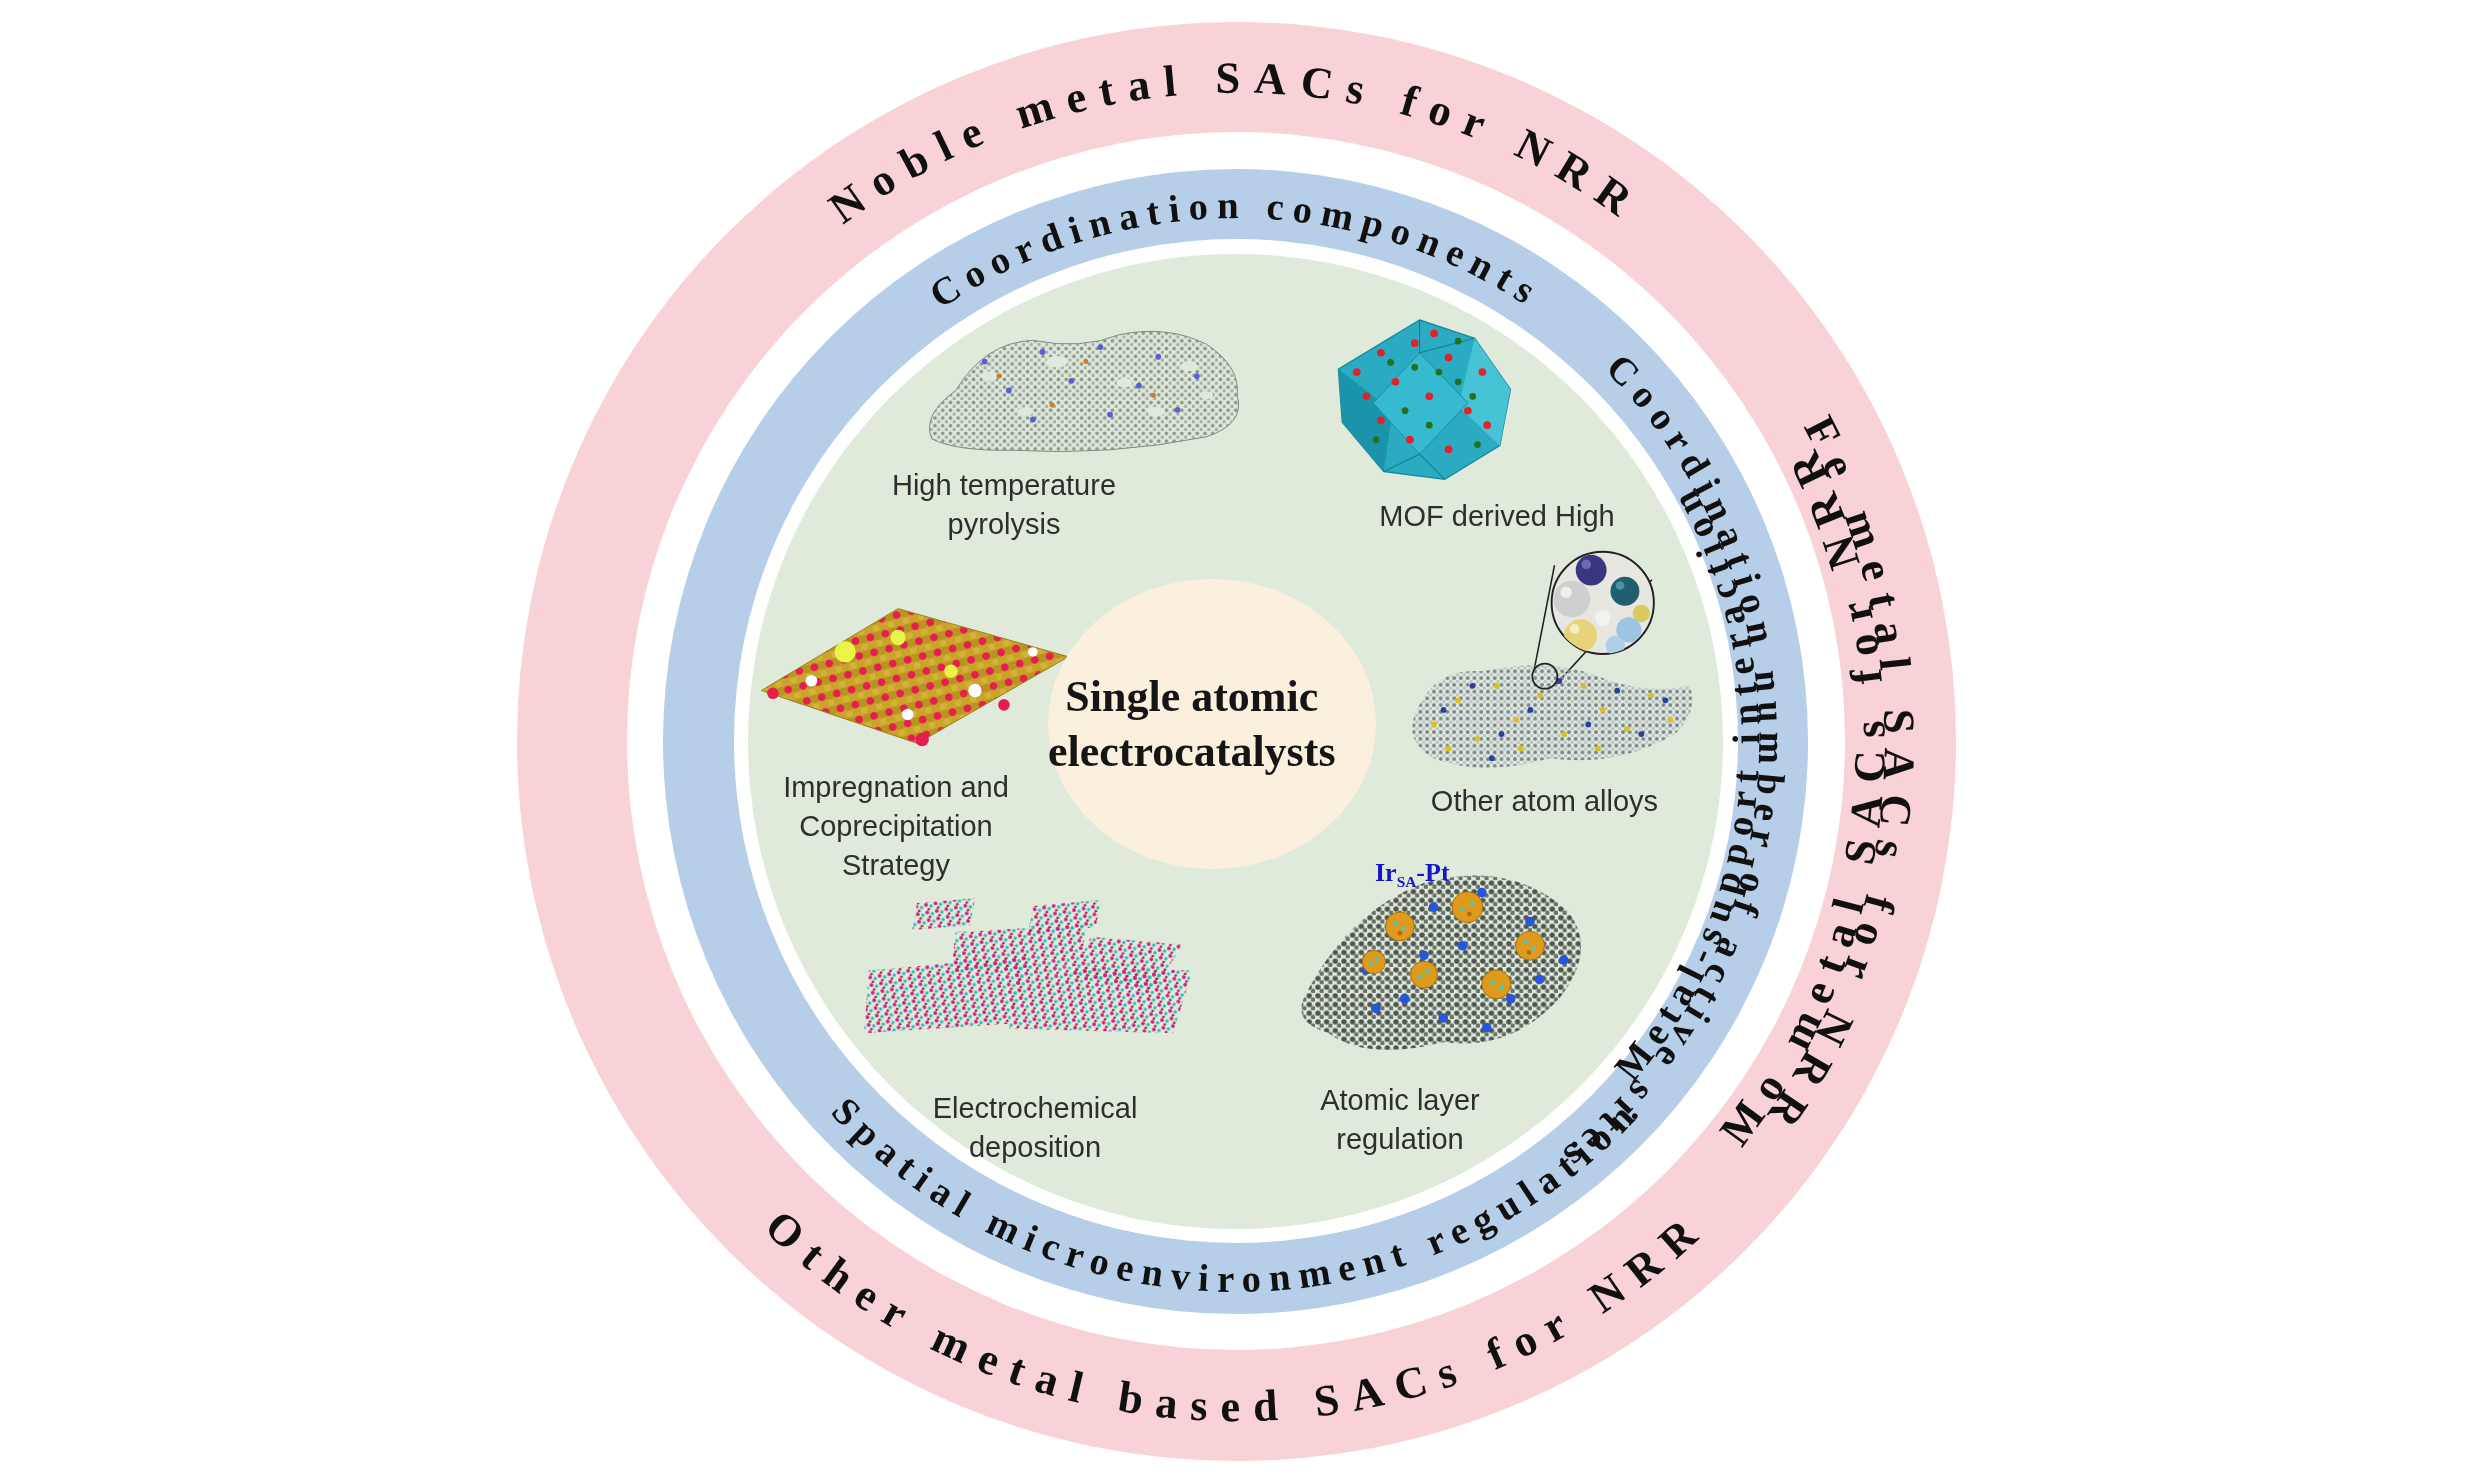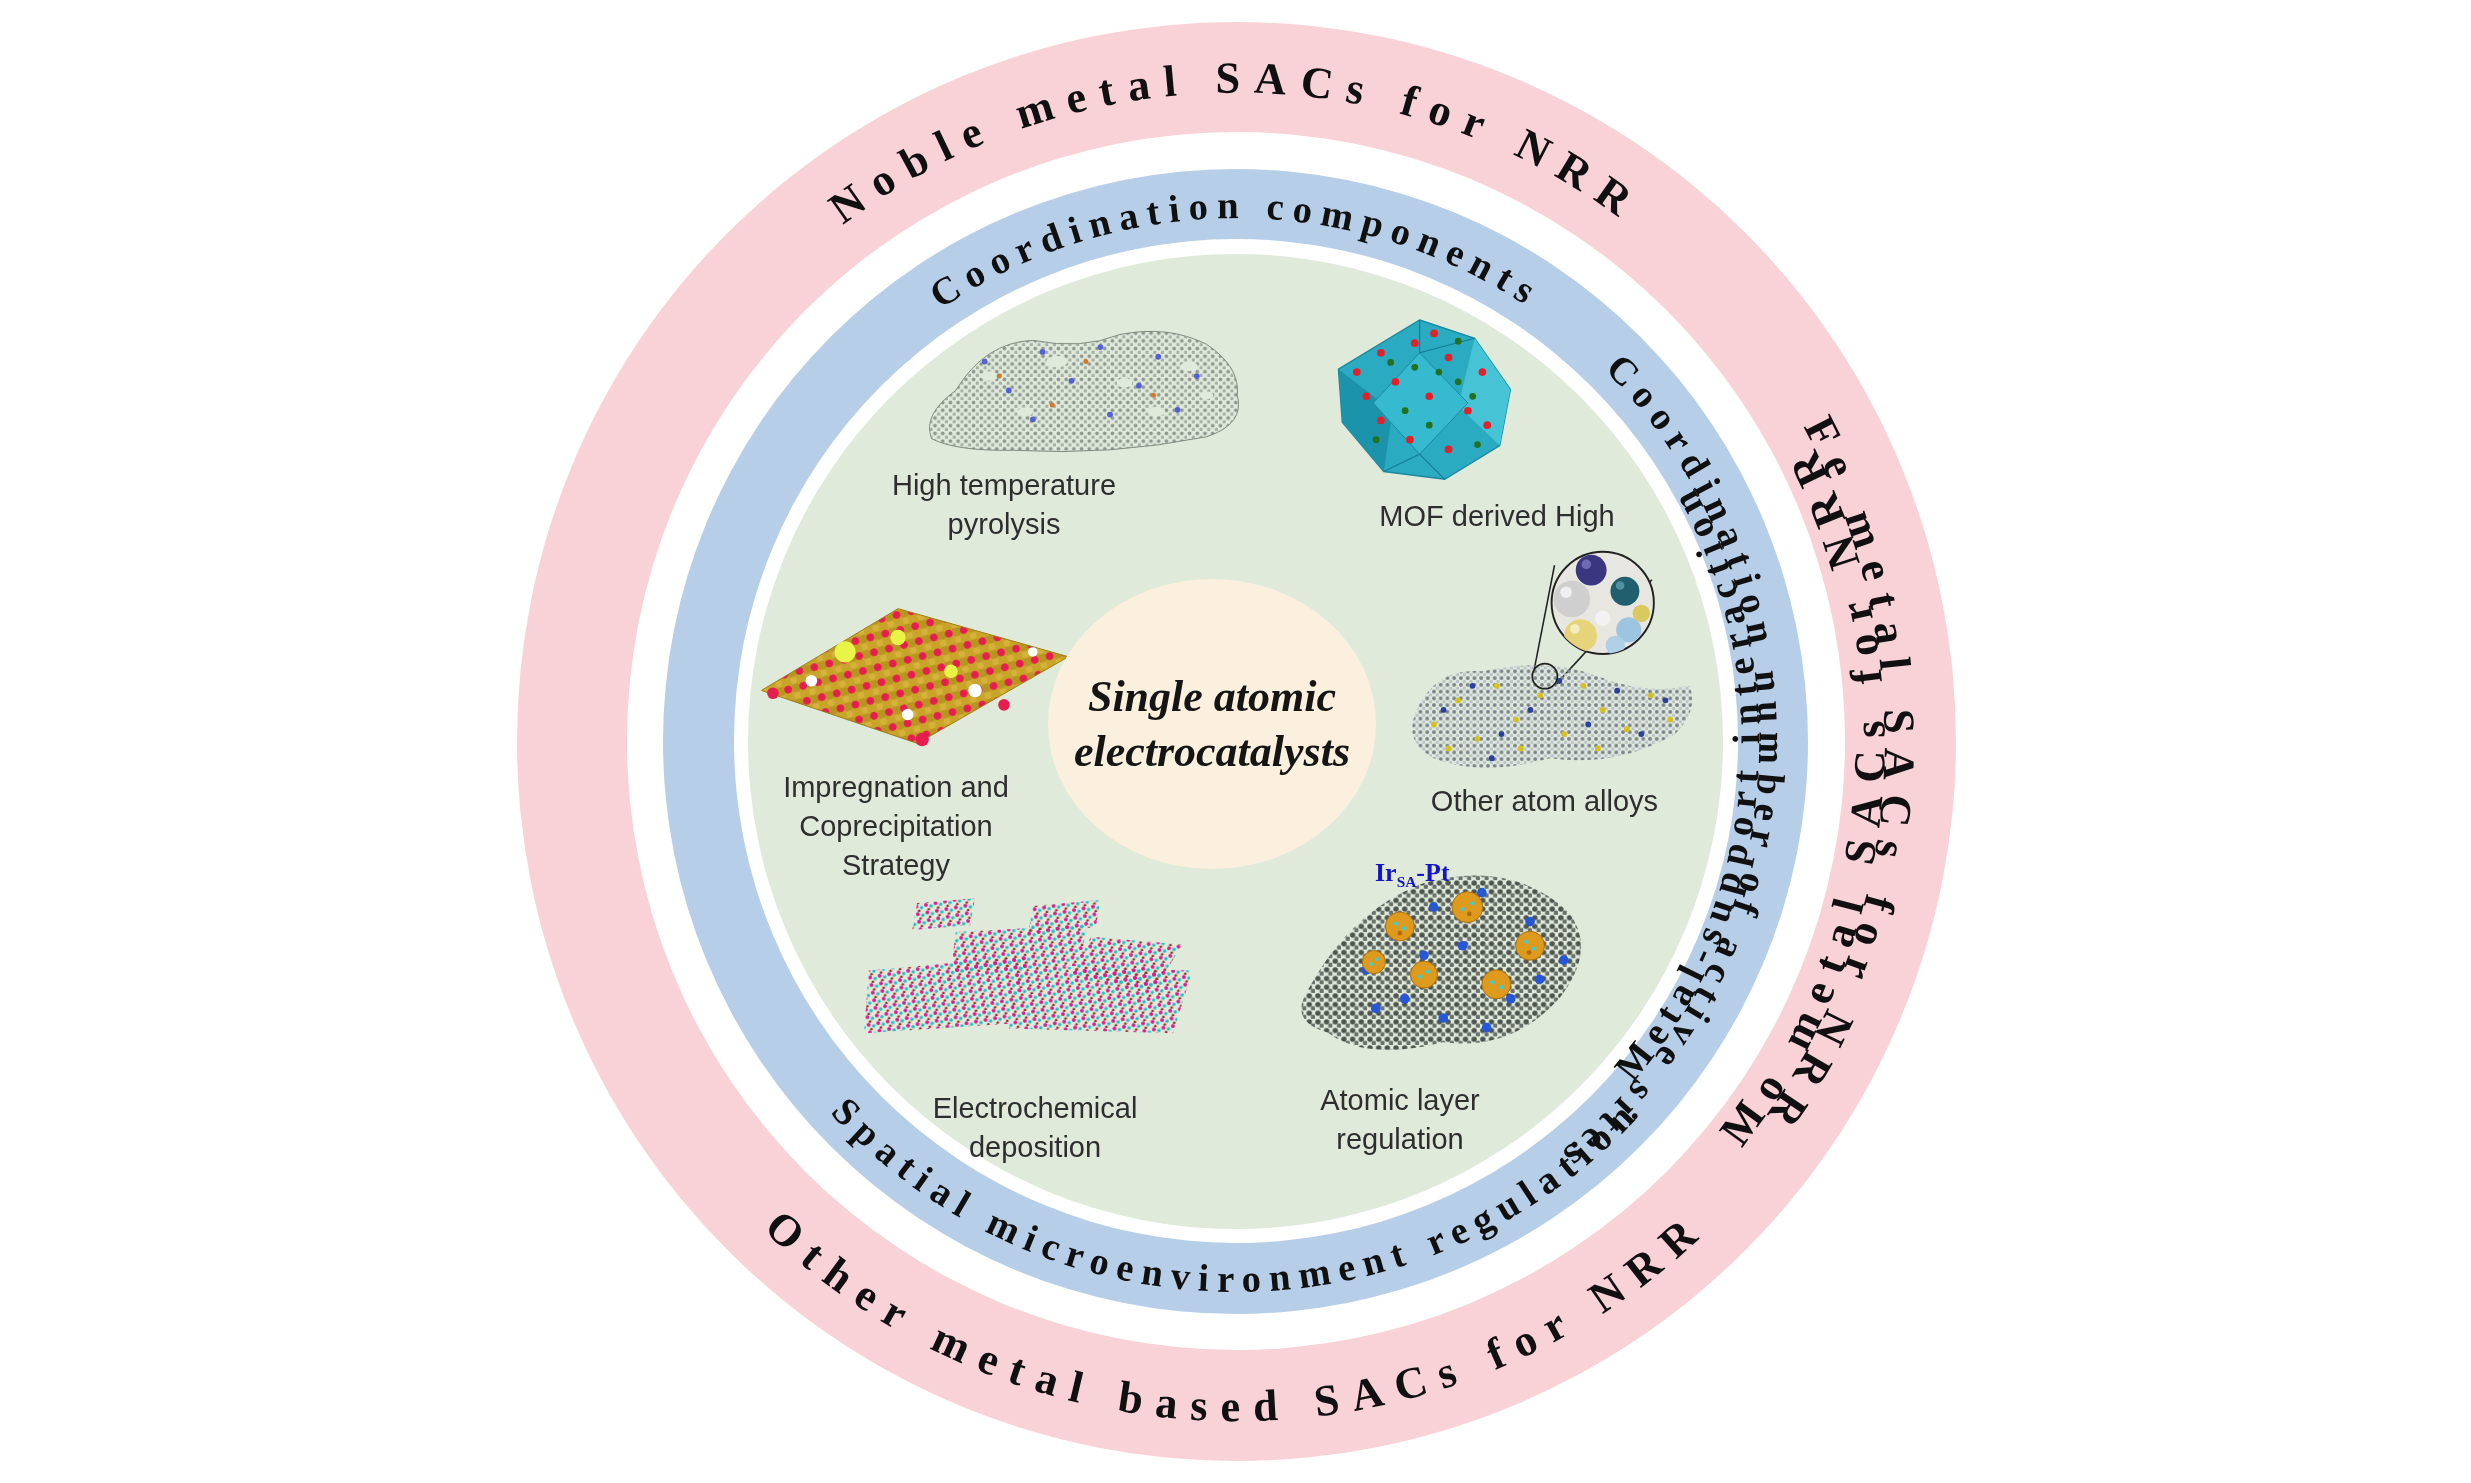--- a/index.html
+++ b/index.html
@@ -5,21 +5,21 @@
   html,body{margin:0;padding:0;background:#ffffff;}
   #canvas{position:relative;width:2472px;height:1483px;background:#ffffff;overflow:hidden;
           font-family:"Liberation Sans", sans-serif;}
   .ring{position:absolute;border-radius:50%;}
   #ring-outer {left:517px;top:22px;width:1439px;height:1439px;background:#f8d2d6;}
   #gap-outer  {left:627px;top:132px;width:1218px;height:1218px;background:#ffffff;}
   #ring-middle{left:663px;top:169px;width:1145px;height:1145px;background:#b7cee8;}
   #gap-inner  {left:734px;top:239px;width:1004px;height:1004px;background:#ffffff;}
   #circle-inner{left:748px;top:254px;width:975px;height:975px;background:#dfeadb;}
   #center-circle{position:absolute;left:1048px;top:579px;width:328px;height:290px;border-radius:50%;
-                 background:#fbf0dd;display:flex;align-items:center;justify-content:center;font-style:italic;}
+                 background:#fbf0dd;display:flex;align-items:center;}
   #center-title{font-family:"Liberation Serif", serif;font-weight:700;font-size:44px;line-height:1.25;
                 color:#151515;text-align:center;white-space:pre-line;}
   svg.overlay{position:absolute;left:0;top:0;pointer-events:none;}
   text.ring-text{font-family:"Liberation Serif", serif;font-weight:700;fill:#101010;}
   text.ring-text.outer{font-size:46px;letter-spacing:14px;}
   text.ring-text.middle{font-size:40px;letter-spacing:9px;}
   .method-label{position:absolute;text-align:center;white-space:pre-line;color:#2e2e2e;
                 font-size:29px;line-height:39px;}
   .illus{position:absolute;}
   #ald-annotation{position:absolute;left:1375px;top:858px;color:#1414cc;

